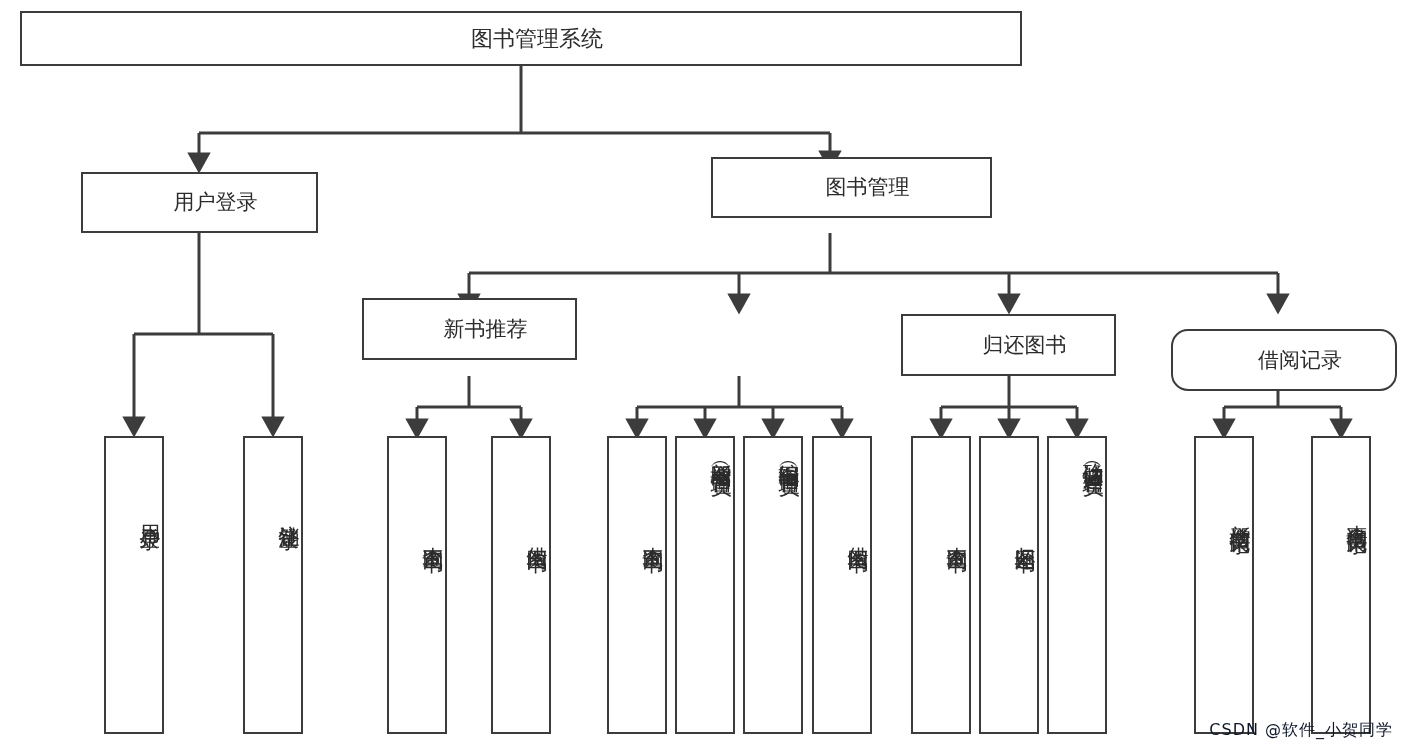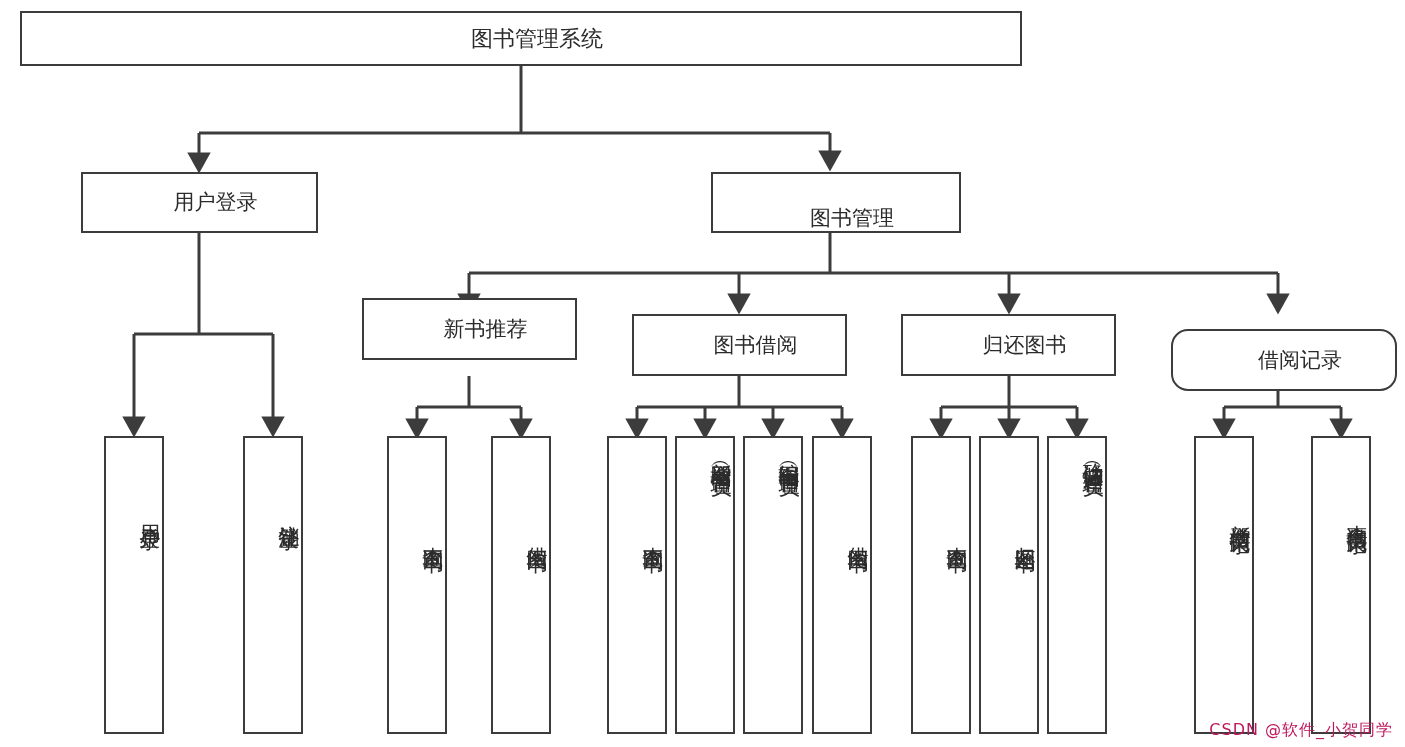--- a/index.html
+++ b/index.html
@@ -68,21 +68,21 @@
     margin-top: 62px;
   }
   .leaf-node.leaf-low .node-label {
     margin-top: 84px;
   }
   #watermark {
     position: absolute;
     right: 12px;
     bottom: 6px;
     font-size: 16px;
-    color: #be185d;
+    color: #0f172a;
     letter-spacing: 1px;
     white-space: nowrap;
     user-select: none;
   }
 </style>
 </head>
 <body>
 
 <div id="diagram-root">
 
@@ -136,30 +136,27 @@
     </g>
   </svg>
 
   <div class="node root-node" style="left:20px; top:11px; width:1002px; height:55px;">
     <span class="node-label">图书管理系统</span>
   </div>
 
   <div class="node branch-node" style="left:81px; top:172px; width:237px; height:61px;">
     <span class="node-label">用户登录</span>
   </div>
-  <div class="node branch-node" style="left:711px; top:172px; width:250px; height:61px;align-items:flex-end;">
+  <div class="node branch-node" style="left:711px; top:157px; width:281px; height:61px;">
     <span class="node-label">图书管理</span>
   </div>
 
   <div class="node branch-node" style="left:362px; top:298px; width:215px; height:62px;">
     <span class="node-label">新书推荐</span>
   </div>
-  <div class="node branch-node" style="left:632px; top:314px; width:215px; height:62px;">
-    <span class="node-label">图书借阅</span>
-  </div>
   <div class="node branch-node" style="left:901px; top:314px; width:215px; height:62px;">
     <span class="node-label">归还图书</span>
   </div>
   <div class="node branch-node" style="left:1171px; top:329px; width:226px; height:62px;border-radius:17px;">
     <span class="node-label">借阅记录</span>
   </div>
 
   <div class="node leaf-node leaf-mid" style="left:104px; top:436px; width:60px; height:298px;">
     <span class="node-label">用户登录</span>
   </div>

